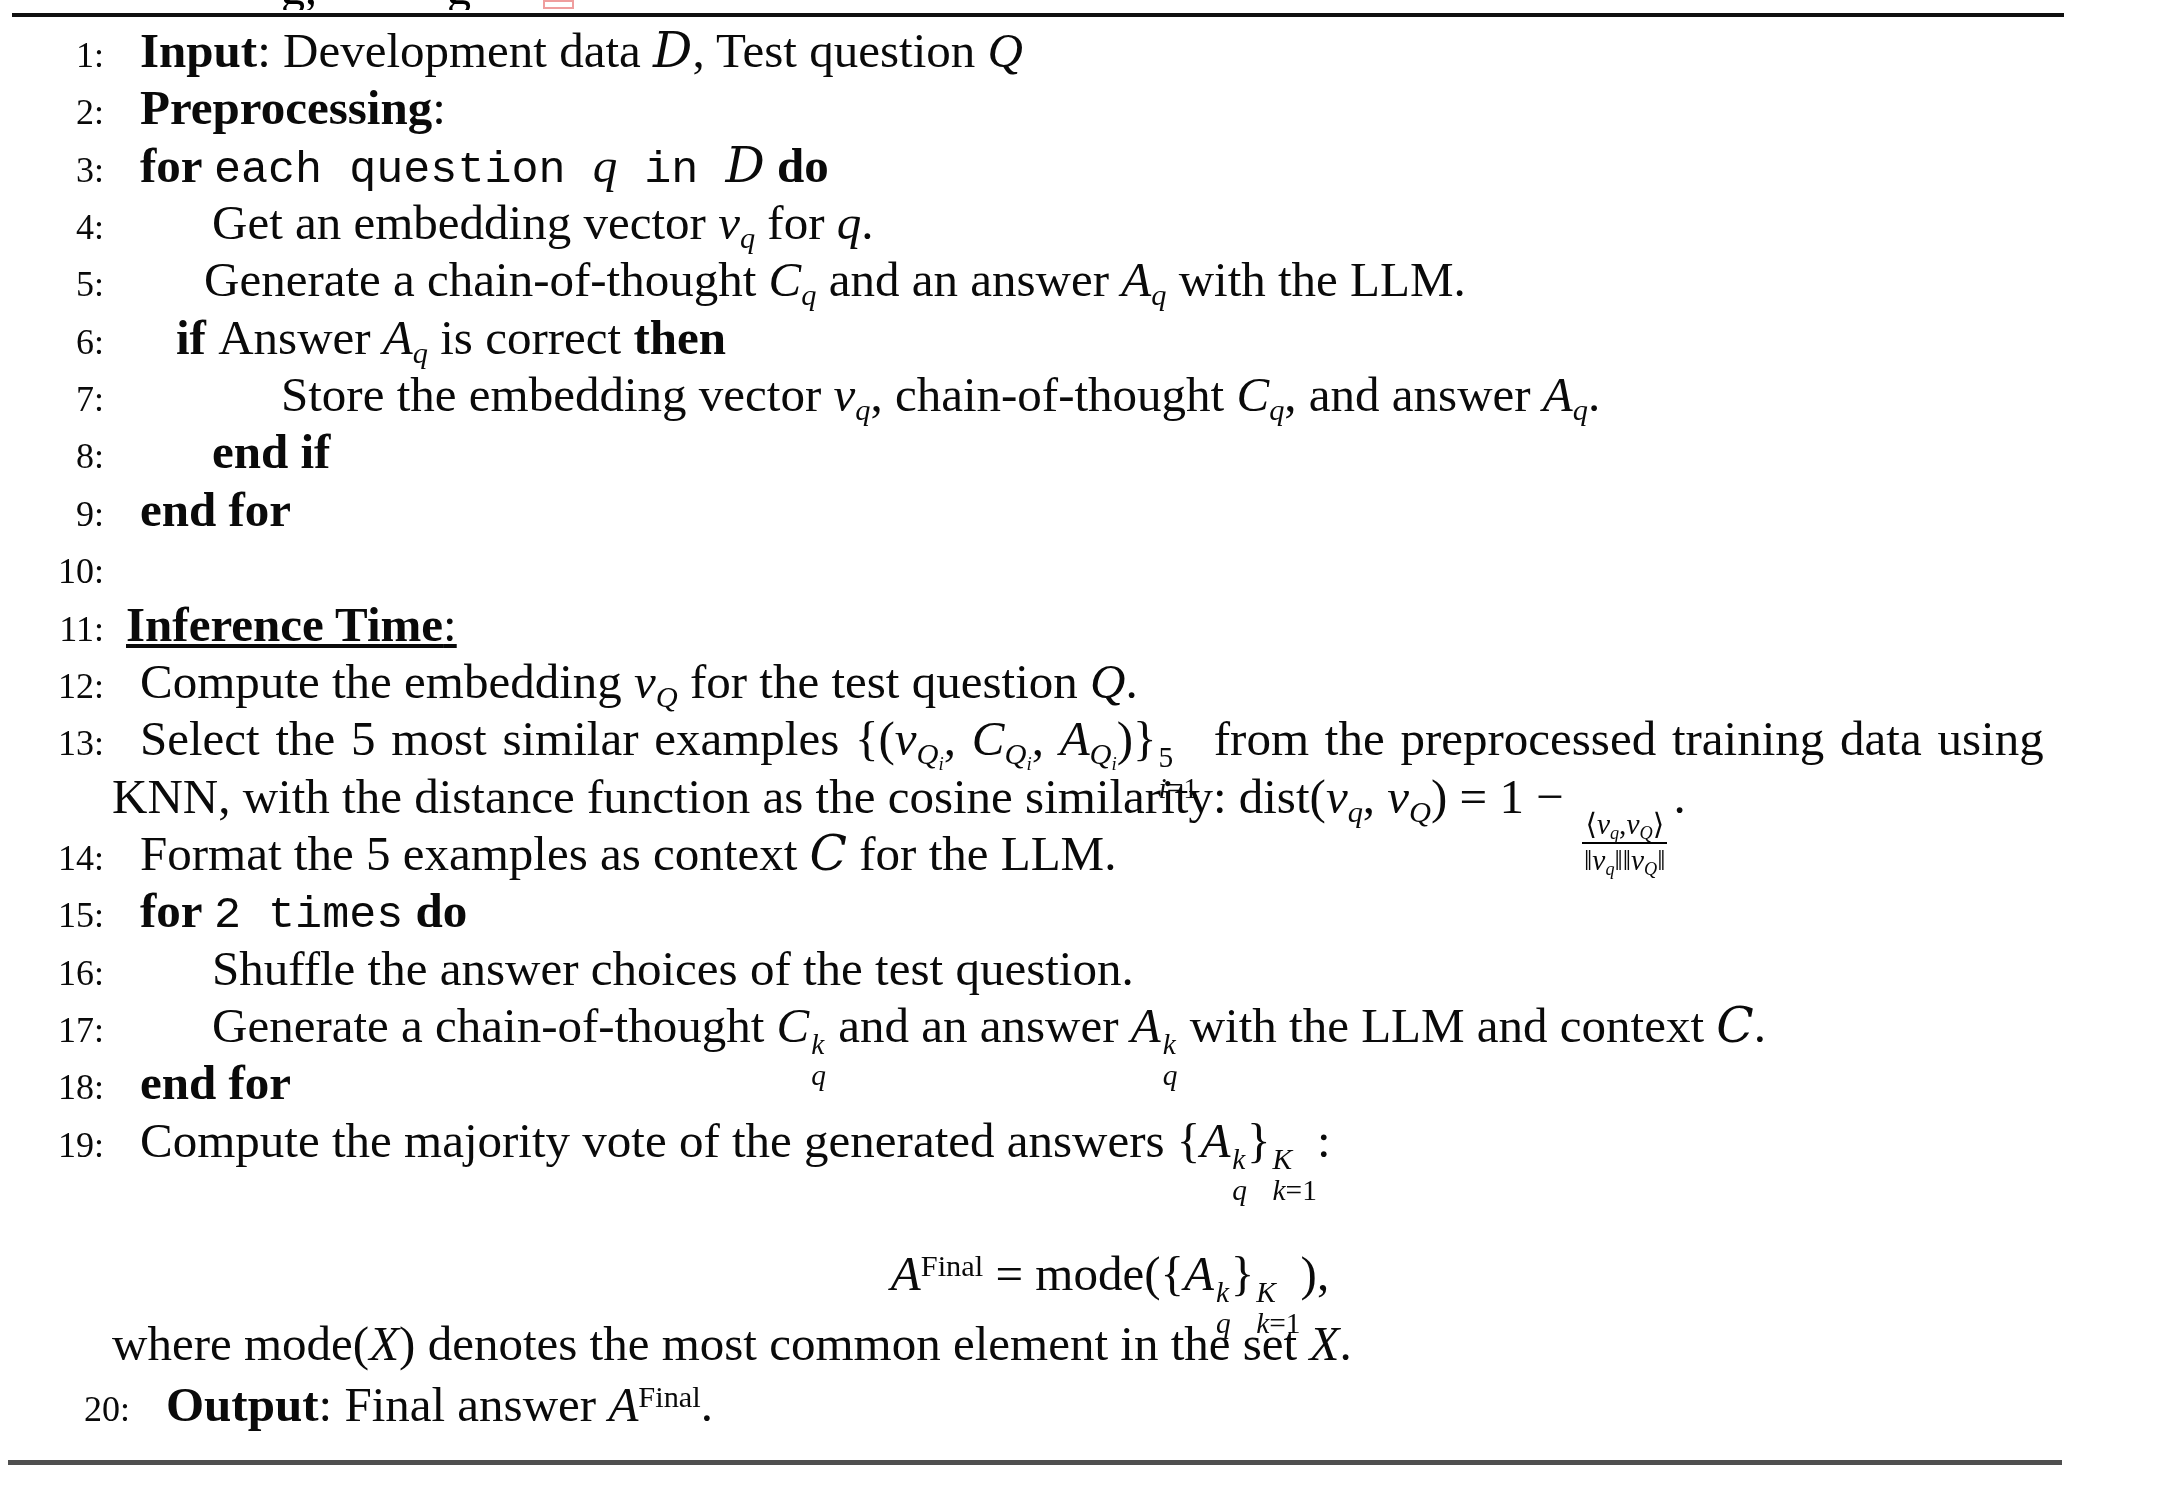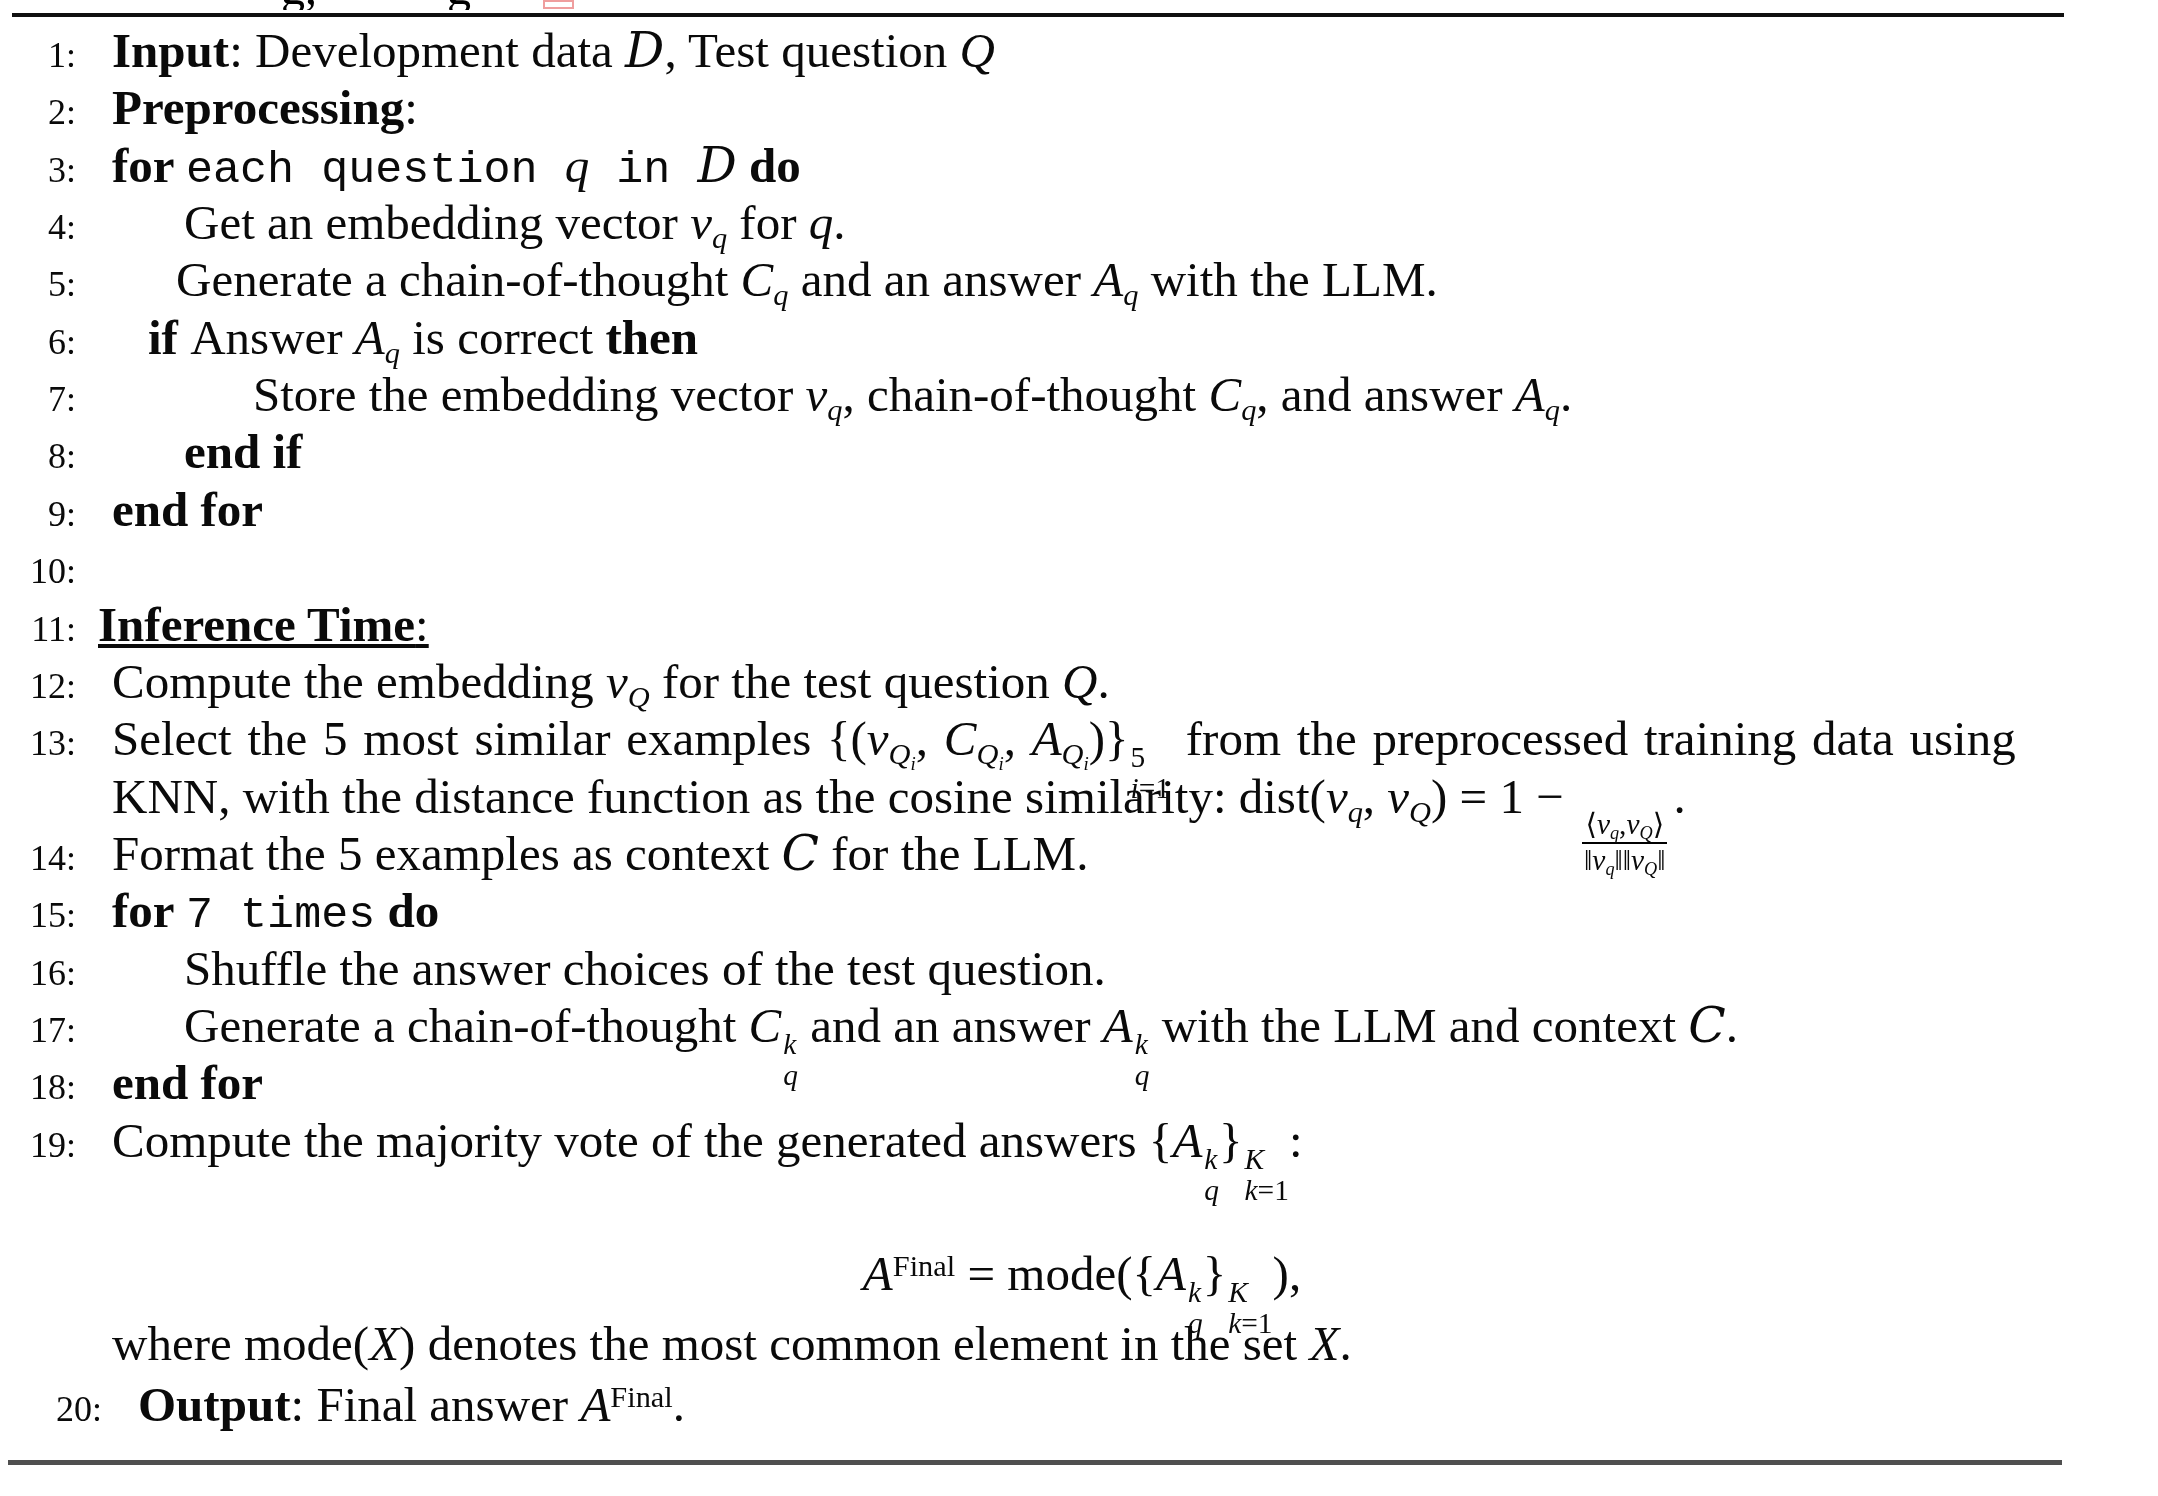--- a/index.html
+++ b/index.html
@@ -8,21 +8,21 @@
   
   .caption-clip{position:absolute;left:0;top:0;width:2158px;height:10px;overflow:hidden;}
   .caption-clip .frag{position:absolute;top:-40px;font-size:48px;color:#000;}
   .frag-a{left:281px;}
   .frag-b{left:447px;}
   .refbox{position:absolute;left:543px;top:0px;width:27px;height:5px;border:2px solid #ef9e9e;}
   
   .toprule{position:absolute;left:12px;top:13px;width:2052px;height:3.5px;background:#101010;}
   .botrule{position:absolute;left:8px;top:1460px;width:2054px;height:5px;background:#4f4f4f;}
   
-  .algo-row{position:absolute;left:0;height:57px;line-height:57px;font-size:49px;white-space:nowrap;}
+  .algo-row{position:absolute;left:0;height:57px;line-height:57px;font-size:49px;white-space:nowrap;padding-left:28px;}
   .lineno{display:inline-block;width:76px;text-align:right;font-size:36px;color:#0a0a0a;}
   .seg-r{}
   .seg-b{font-weight:bold;}
   .seg-tt{font-family:"Liberation Mono","DejaVu Sans Mono",monospace;font-size:.92em;}
   .seg-i{font-style:italic;}
   .seg-cal{font-style:italic;font-family:"DejaVu Serif","Liberation Serif",serif;}
   .page sub{font-size:.62em;vertical-align:-0.3em;line-height:0;}
   .page sup{font-size:.62em;vertical-align:0.45em;line-height:0;}
   .stack{display:inline-flex;flex-direction:column;align-items:flex-start;
          font-size:.6em;line-height:1.05;vertical-align:-0.42em;margin-left:2px;}
@@ -60,21 +60,21 @@
       <div class="algo-row" style="top: 653px;"><span class="lineno">12:</span><span style="margin-left: 36px;"><span class="seg-r">Compute the embedding </span><span class="seg-i">v</span><sub><span class="seg-i">Q</span></sub><span class="seg-r"> for the test question </span><span class="seg-i">Q</span><span class="seg-r">.</span></span></div>
       <div class="algo-row wide" style="top: 710px;"><span class="lineno">13:</span><span style="margin-left: 36px;"><span class="seg-r">Select the 5 most similar examples {(</span><span class="seg-i">v</span><sub><span class="seg-i">Q</span><sub><span class="seg-i">i</span></sub></sub><span class="seg-r">, </span><span class="seg-i">C</span><sub><span class="seg-i">Q</span><sub><span class="seg-i">i</span></sub></sub><span class="seg-r">, </span><span class="seg-i">A</span><sub><span class="seg-i">Q</span><sub><span class="seg-i">i</span></sub></sub><span class="seg-r">)}</span><span class="stack">
             <span><span class="seg-r">5</span></span>
             <span><span class="seg-i">i</span><span class="seg-r">=1</span></span>
           </span><span class="seg-r"> from the preprocessed training data using</span></span></div>
       <div class="algo-row" style="top: 768px; padding-left: 112px;"><span><span class="seg-r">KNN, with the distance function as the cosine similarity: dist(</span><span class="seg-i">v</span><sub><span class="seg-i">q</span></sub><span class="seg-r">, </span><span class="seg-i">v</span><sub><span class="seg-i">Q</span></sub><span class="seg-r">) = 1 − </span><span class="frac">
             <span class="num"><span class="seg-r">⟨</span><span class="seg-i">v</span><sub><span class="seg-i">q</span></sub><span class="seg-r">,</span><span class="seg-i">v</span><sub><span class="seg-i">Q</span></sub><span class="seg-r">⟩</span></span>
             <span class="den"><span class="seg-r">‖</span><span class="seg-i">v</span><sub><span class="seg-i">q</span></sub><span class="seg-r">‖‖</span><span class="seg-i">v</span><sub><span class="seg-i">Q</span></sub><span class="seg-r">‖</span></span>
           </span><span class="seg-r">.</span></span></div>
       <div class="algo-row" style="top: 825px;"><span class="lineno">14:</span><span style="margin-left: 36px;"><span class="seg-r">Format the 5 examples as context </span><span class="seg-cal">C</span><span class="seg-r"> for the LLM.</span></span></div>
-      <div class="algo-row" style="top: 882px;"><span class="lineno">15:</span><span style="margin-left: 36px;"><span class="seg-b">for </span><span class="seg-tt">7 times</span><span class="seg-r"> </span><span class="seg-b">do</span></span></div>
+      <div class="algo-row" style="top: 882px;"><span class="lineno">15:</span><span style="margin-left: 36px;"><span class="seg-b">for </span><span class="seg-tt">2 times</span><span class="seg-r"> </span><span class="seg-b">do</span></span></div>
       <div class="algo-row" style="top: 940px;"><span class="lineno">16:</span><span style="margin-left: 108px;"><span class="seg-r">Shuffle the answer choices of the test question.</span></span></div>
       <div class="algo-row" style="top: 997px;"><span class="lineno">17:</span><span style="margin-left: 108px;"><span class="seg-r">Generate a chain-of-thought </span><span class="seg-i">C</span><span class="stack">
             <span><span class="seg-i">k</span></span>
             <span><span class="seg-i">q</span></span>
           </span><span class="seg-r"> and an answer </span><span class="seg-i">A</span><span class="stack">
             <span><span class="seg-i">k</span></span>
             <span><span class="seg-i">q</span></span>
           </span><span class="seg-r"> with the LLM and context </span><span class="seg-cal">C</span><span class="seg-r">.</span></span></div>
       <div class="algo-row" style="top: 1054px;"><span class="lineno">18:</span><span style="margin-left: 36px;"><span class="seg-b">end for</span></span></div>
       <div class="algo-row" style="top: 1112px;"><span class="lineno">19:</span><span style="margin-left: 36px;"><span class="seg-r">Compute the majority vote of the generated answers {</span><span class="seg-i">A</span><span class="stack">

